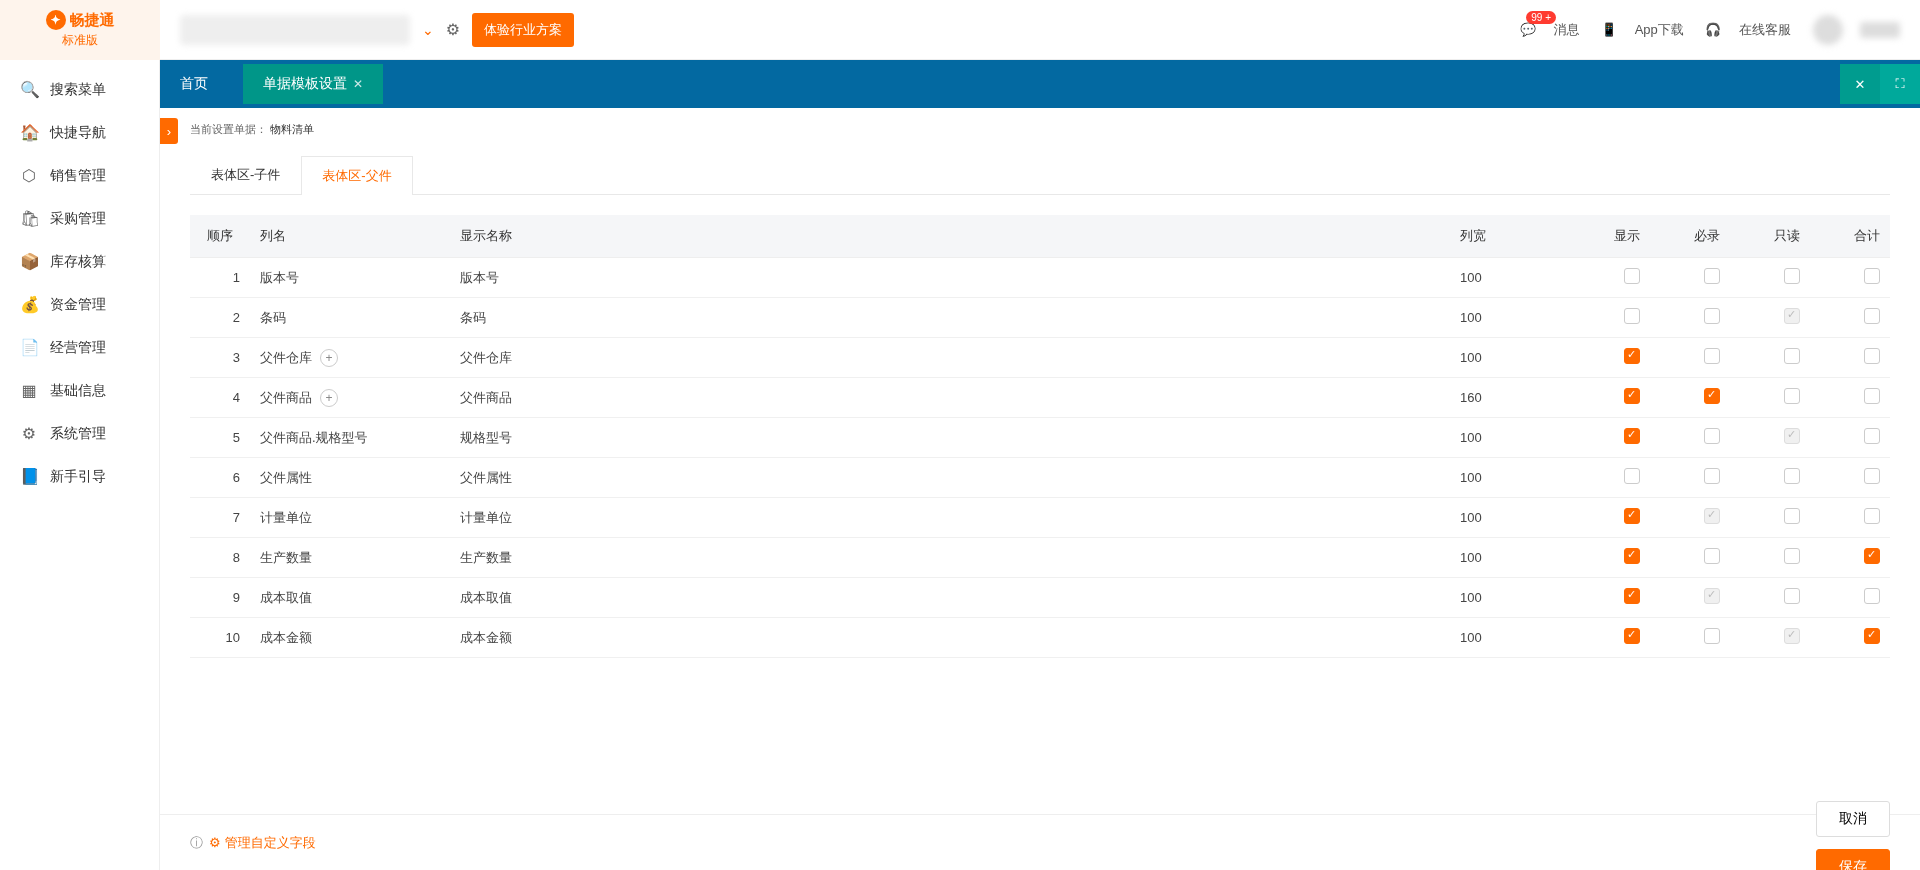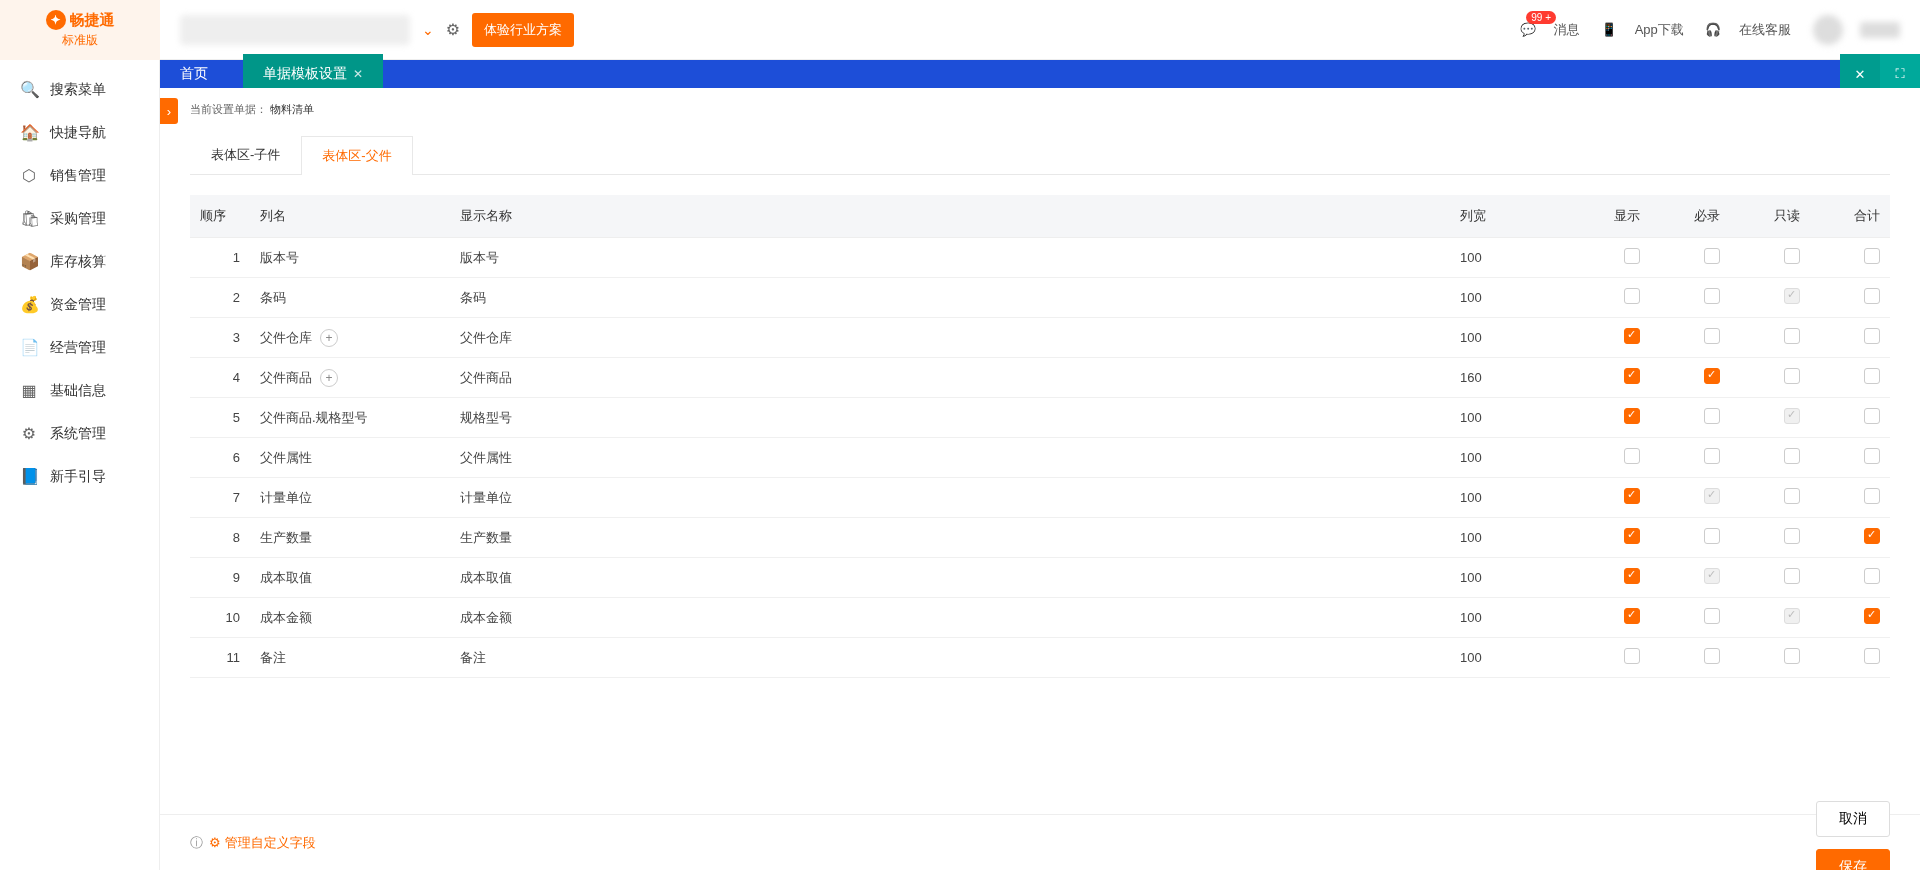--- a/index.html
+++ b/index.html
@@ -24,21 +24,21 @@
 
 
 .layout { display: flex; height: calc(100vh - 60px); }
 .sidebar { width: 160px; background: #fff; border-right: 1px solid #eee; padding-top: 8px; }
 .side-item { display: flex; align-items: center; gap: 12px; padding: 12px 20px; color: #333; cursor: pointer; font-size: 14px; }
 .side-icon { width: 18px; text-align: center; color: #666; font-size: 16px; }
 
 .main { flex: 1; display: flex; flex-direction: column; background: #f5f5f5; }
 
 
-.tabs-bar { height: 28px; background: #1d4ed8; display: flex; align-items: center; position: relative; }
+.tabs-bar { height: 48px; background: #0369a1; display: flex; align-items: center; position: relative; }
 .tab { height: 40px; padding: 0 20px; display: flex; align-items: center; color: #fff; cursor: pointer; font-size: 14px; gap: 6px; }
 .tab.active { background: #009688; margin-left: 15px; }
 .tab-close { font-size: 12px; opacity: 0.8; }
 .tabs-right { margin-left: auto; display: flex; align-items: center; }
 .tabs-icon { width: 40px; height: 40px; display: flex; align-items: center; justify-content: center; color: #fff; cursor: pointer; background: #009c8f; }
 .tabs-icon.expand { background: #00a99b; }
 
 
 .content { flex: 1; background: #fff; margin: 0; display: flex; flex-direction: column; position: relative; overflow: hidden; }
 .orange-strip { position: absolute; left: 0; top: 10px; width: 18px; height: 26px; background: #ff6a00; display: flex; align-items: center; justify-content: center; color: #fff; cursor: pointer; border-radius: 0 3px 3px 0; }
@@ -47,21 +47,21 @@
 .sub-tabs { display: flex; border-bottom: 1px solid #e8e8e8; margin: 8px 30px 0 30px; }
 .sub-tab { padding: 10px 20px; cursor: pointer; border: 1px solid transparent; border-bottom: none; font-size: 13px; }
 .sub-tab.active { color: #ff6a00; border-color: #e8e8e8; background: #fff; position: relative; top: 1px; }
 
 
 .table-wrap { flex: 1; overflow: auto; padding: 20px 30px 0 30px; }
 table { width: 100%; border-collapse: collapse; }
 thead th { background: #f5f6f8; text-align: left; padding: 12px 10px; font-weight: normal; color: #333; font-size: 13px; border-bottom: 1px solid #eee; }
 tbody td { padding: 10px 10px; border-bottom: 1px solid #f0f0f0; color: #444; font-size: 13px; }
 th.center, td.center { text-align: right; }
-.col-seq { width: 60px; }
+.col-seq { width: 60px; text-align: center; }
 .col-name { width: 200px; }
 .col-disp { }
 .col-width { width: 120px; }
 .col-cb { width: 80px; text-align: center; }
 .add-circle { display: inline-flex; width: 18px; height: 18px; border: 1px solid #ccc; border-radius: 50%; align-items: center; justify-content: center; color: #888; font-size: 12px; margin-left: 8px; cursor: pointer; }
 .cell-name { display: flex; align-items: center; }
 
 
 .cb { display: inline-block; width: 16px; height: 16px; border: 1px solid #ccc; border-radius: 3px; background: #fff; position: relative; cursor: pointer; }
 .cb.checked { background: #ff6a00; border-color: #ff6a00; }
@@ -339,34 +339,20 @@
                     <span>成本金额</span>
                   </div>
                 </td>
                 <td>成本金额</td>
                 <td>100</td>
                 <td class="center"><span class="cb checked"></span></td>
                 <td class="center"><span class="cb"></span></td>
                 <td class="center"><span class="cb disabled checked"></span></td>
                 <td class="center"><span class="cb checked"></span></td>
               </tr>
-              <tr>
-                <td class="center">11</td>
-                <td>
-                  <div class="cell-name">
-                    <span>备注</span>
-                  </div>
-                </td>
-                <td>备注</td>
-                <td>100</td>
-                <td class="center"><span class="cb"></span></td>
-                <td class="center"><span class="cb"></span></td>
-                <td class="center"><span class="cb"></span></td>
-                <td class="center"><span class="cb"></span></td>
-              </tr>
             </tbody>
         </table>
       </div>
 
       <div class="footer">
         <div class="footer-left">
           <span class="help-icon">ⓘ</span>
           <span class="custom-link">
             <span>⚙</span>
             <span>管理自定义字段</span>

